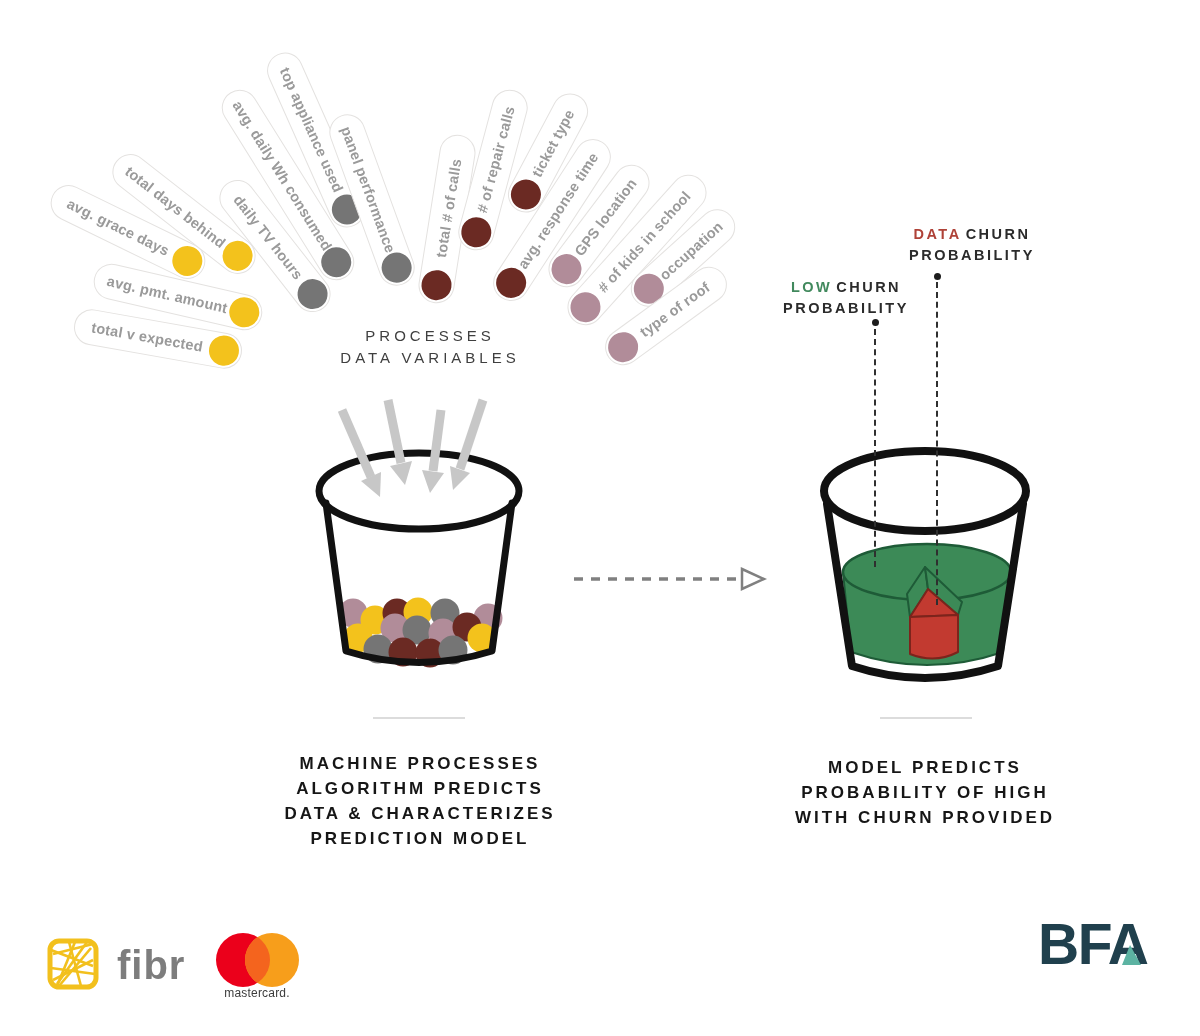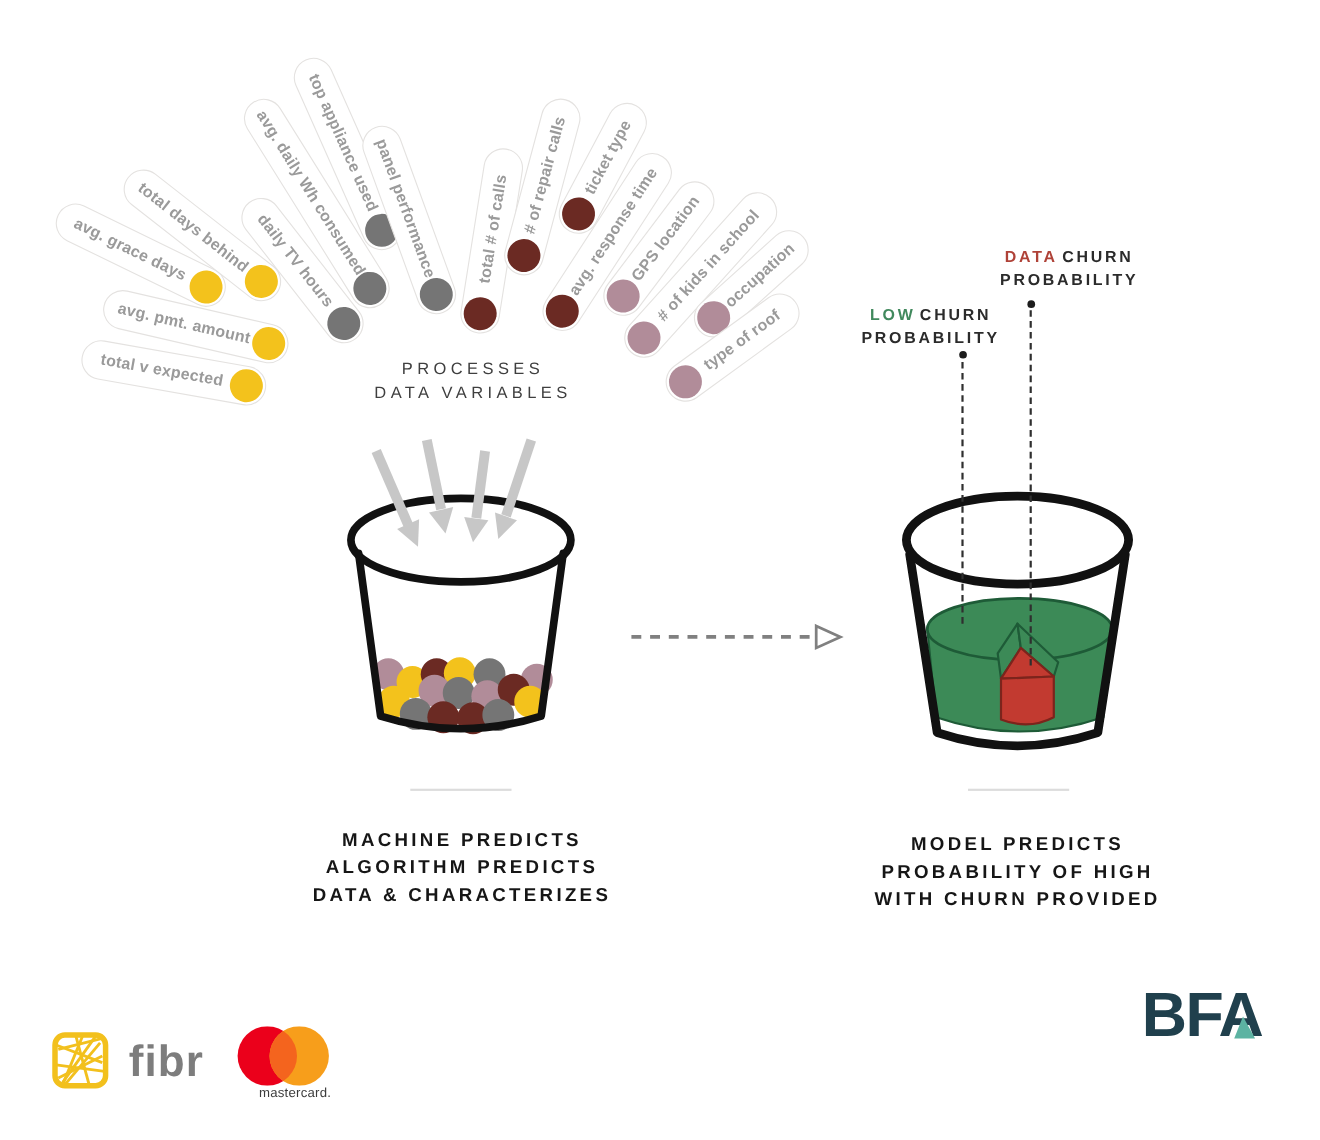--- a/index.html
+++ b/index.html
@@ -47,22 +47,22 @@
   .divider.left{left:373px;top:717px;width:92px;}
   .divider.right{left:880px;top:717px;width:92px;}
   .caption{position:absolute;text-align:center;font-weight:bold;font-size:17px;
            letter-spacing:3px;line-height:25px;color:#161616;}
   .caption.left{left:240px;top:751px;width:360px;}
   .caption.right{left:745px;top:755px;width:360px;}
   
   .fibr{position:absolute;left:47px;top:935px;width:220px;height:60px;}
   .fibr-word{position:absolute;left:70px;top:4px;font-size:40px;font-weight:bold;color:#7d7d7d;letter-spacing:1px;line-height:52px;}
   .mastercard{position:absolute;left:213px;top:933px;width:88px;height:70px;}
-  .mc-word{position:absolute;left:0;top:53px;width:88px;text-align:right;font-size:12px;color:#3c3c3c;letter-spacing:.2px;}
-  .bfa{position:absolute;left:1038px;top:895px;width:130px;height:60px;}
+  .mc-word{position:absolute;left:0;top:53px;width:88px;text-align:center;font-size:12px;color:#3c3c3c;letter-spacing:.2px;}
+  .bfa{position:absolute;left:1038px;top:916px;width:130px;height:60px;}
   .bfa-word{font-size:57px;font-weight:bold;color:#20404d;letter-spacing:-1.5px;line-height:56px;}
   .bfa-tri{position:absolute;left:84px;top:29px;width:0;height:0;
            border-left:8px solid transparent;border-right:11px solid transparent;border-bottom:20px solid #5cb3a2;}
 </style>
 </head>
 <body>
 
 <div class="canvas">
 
   <div class="fan">
@@ -202,23 +202,24 @@
   <div class="prob high">
     <div>
       <span class="hl" style="color: rgb(175, 66, 56);">DATA</span><span>CHURN</span>
     </div>
     <div>PROBABILITY</div>
   </div>
 
   <div class="divider left"></div>
   <div class="divider right"></div>
   <div class="caption left">
-      <div>MACHINE PREDICTS</div>
+      <div>MACHINE PROCESSES</div>
       <div>ALGORITHM PREDICTS</div>
       <div>DATA &amp; CHARACTERIZES</div>
+      <div>PREDICTION MODEL</div>
     </div>
   <div class="caption right">
       <div>MODEL PREDICTS</div>
       <div>PROBABILITY OF HIGH</div>
       <div>WITH CHURN PROVIDED</div>
     </div>
 
   <div class="fibr">
     <svg width="52" height="52" viewBox="0 0 52 52" style="position:absolute;left:0;top:3px;">
       <g stroke="#F2C01D" fill="none">

